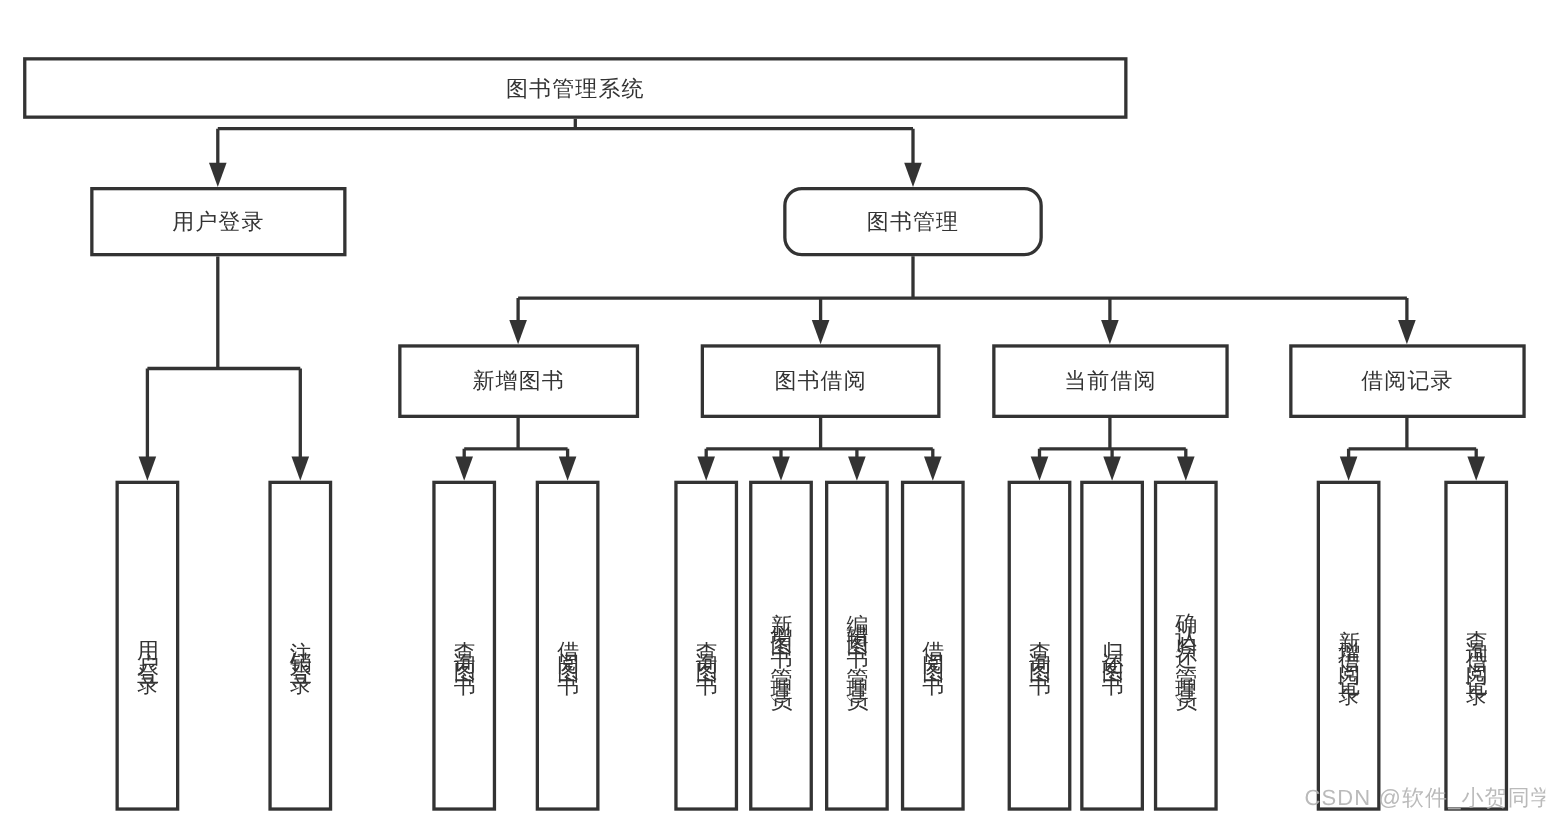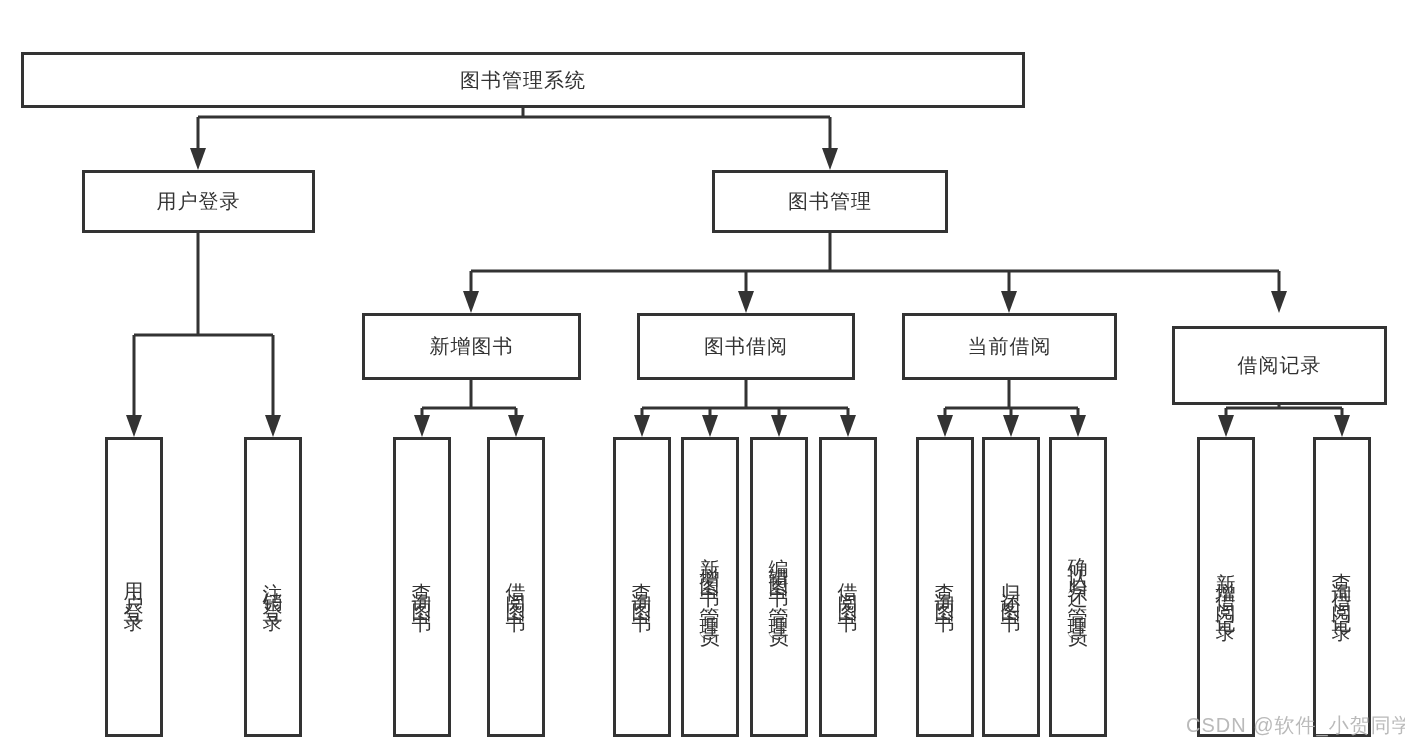--- a/index.html
+++ b/index.html
@@ -106,34 +106,34 @@
     </g>
   </svg>
 
   <div class="node" style="left:21px; top:13px; width:1004px; height:56px;margin-top:39px;">
     <span class="hlabel">图书管理系统</span>
   </div>
 
   <div class="node" style="left:82px; top:170px; width:233px; height:63px;">
     <span class="hlabel">用户登录</span>
   </div>
-  <div class="node" style="left:712px; top:170px; width:236px; height:63px;">
+  <div class="node" style="left:712px; top:170px; width:236px; height:63px;border-radius:17px;">
     <span class="hlabel">图书管理</span>
   </div>
 
   <div class="node" style="left:362px; top:313px; width:219px; height:67px;">
     <span class="hlabel">新增图书</span>
   </div>
   <div class="node" style="left:902px; top:313px; width:215px; height:67px;">
     <span class="hlabel">当前借阅</span>
   </div>
   <div class="node" style="left:637px; top:313px; width:218px; height:67px;">
     <span class="hlabel">图书借阅</span>
   </div>
-  <div class="node" style="left:1172px; top:313px; width:215px; height:79px;margin-top:13px;">
+  <div class="node" style="left:1172px; top:313px; width:215px; height:67px;">
     <span class="hlabel">借阅记录</span>
   </div>
 
   <div class="node leaf" style="left:105px; top:437px; width:58px; height:300px;">
     <span class="vlabel">用户登录</span>
   </div>
   <div class="node leaf" style="left:244px; top:437px; width:58px; height:300px;">
     <span class="vlabel">注销登录</span>
   </div>
 

